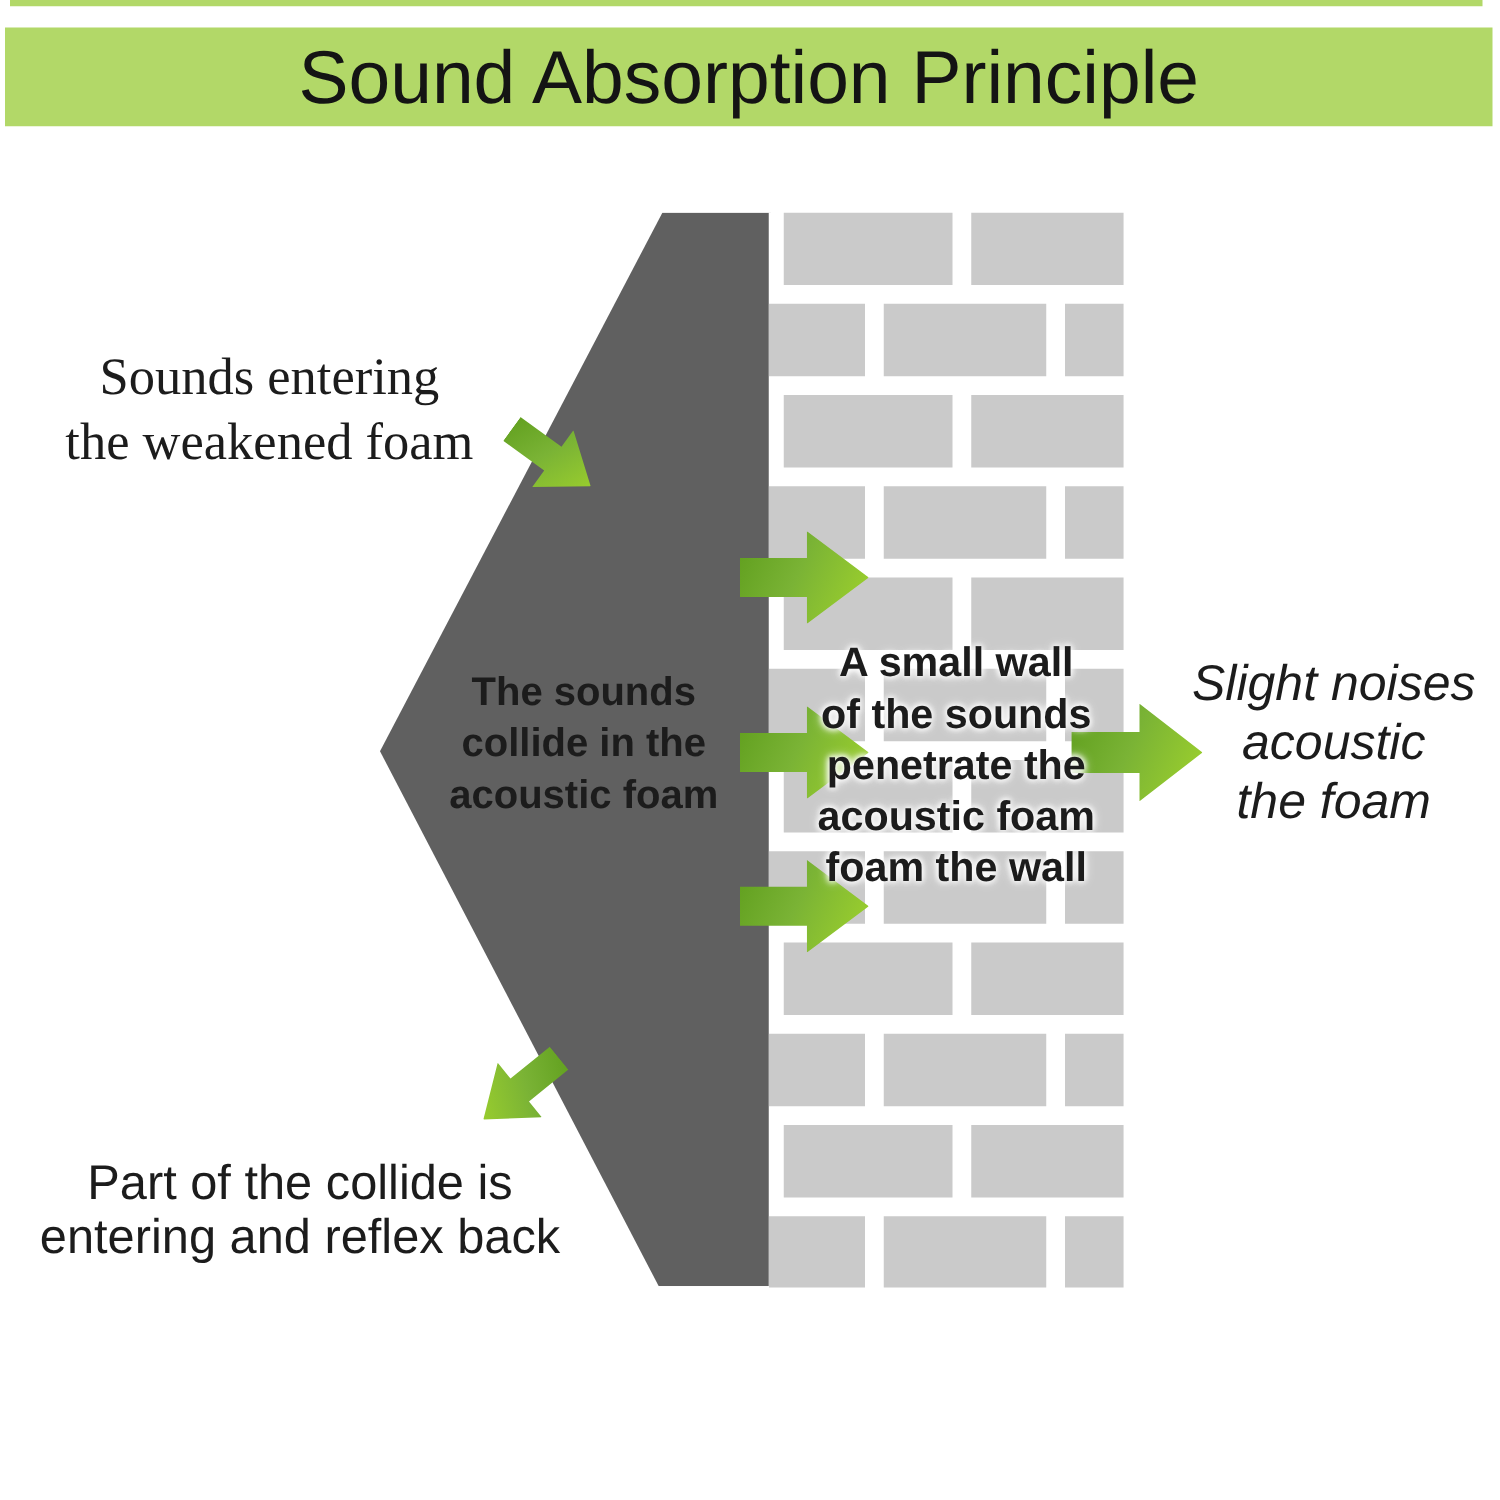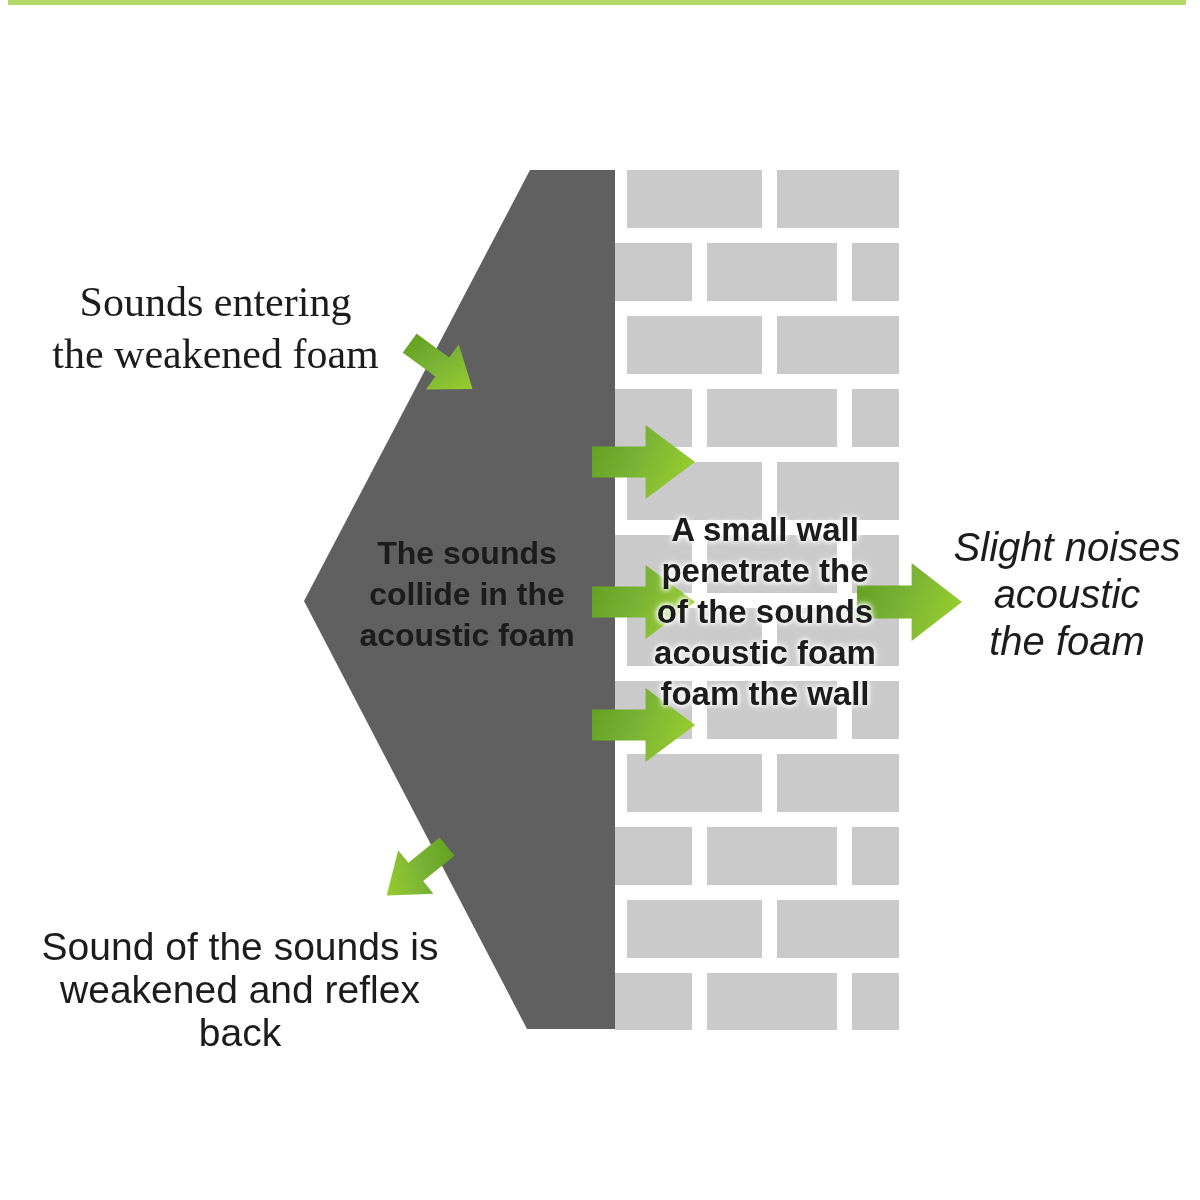--- a/index.html
+++ b/index.html
@@ -47,20 +47,23 @@
   .lbl-slight{left:937px;top:524px;width:260px;font-size:40px;line-height:47px;font-style:italic;}
   .lbl-reflex{left:30px;top:925px;width:420px;font-size:39px;line-height:43px;}
 </style>
 </head>
 <body>
 
 <div id="canvas" style="--band: #b2d868; --foam: #606060; --brick: #cacaca; --mortar: #ffffff; --arrow-dark: #5f9e1d; --arrow-mid: #7ab335; --arrow-light: #a0d32c; --text: #1c1c1c;">
 
   <div class="top-strip"></div>
 
+  <div class="title-band">
+    <h1>Sound Absorption Principle</h1>
+  </div>
 
   <div class="foam"></div>
 
   <div class="wall">
       <div class="brick" style="left: 12px; top: 0px; width: 135px; height: 58px;"></div>
       <div class="brick" style="left: 162px; top: 0px; width: 122px; height: 58px;"></div>
       <div class="brick" style="left: 0px; top: 73px; width: 77px; height: 58px;"></div>
       <div class="brick" style="left: 92px; top: 73px; width: 130px; height: 58px;"></div>
       <div class="brick" style="left: 237px; top: 73px; width: 47px; height: 58px;"></div>
       <div class="brick" style="left: 12px; top: 146px; width: 135px; height: 58px;"></div>
@@ -103,30 +106,30 @@
   </div>
 
   <div class="label lbl-collide">
     <div>The sounds</div>
     <div>collide in the</div>
     <div>acoustic foam</div>
   </div>
 
   <div class="label lbl-small">
     <div>A small wall</div>
+    <div>of the sounds</div>
     <div>penetrate the</div>
-    <div>of the sounds</div>
     <div>acoustic foam</div>
     <div>foam the wall</div>
   </div>
 
   <div class="label lbl-slight">
     <div>Slight noises</div>
     <div>acoustic</div>
     <div>the foam</div>
   </div>
 
   <div class="label lbl-reflex">
-    <div>Sound of the sounds is</div>
-    <div>weakened and reflex back</div>
+    <div>Part of the collide is</div>
+    <div>entering and reflex back</div>
   </div>
 
 </div>
 
 </body></html>

